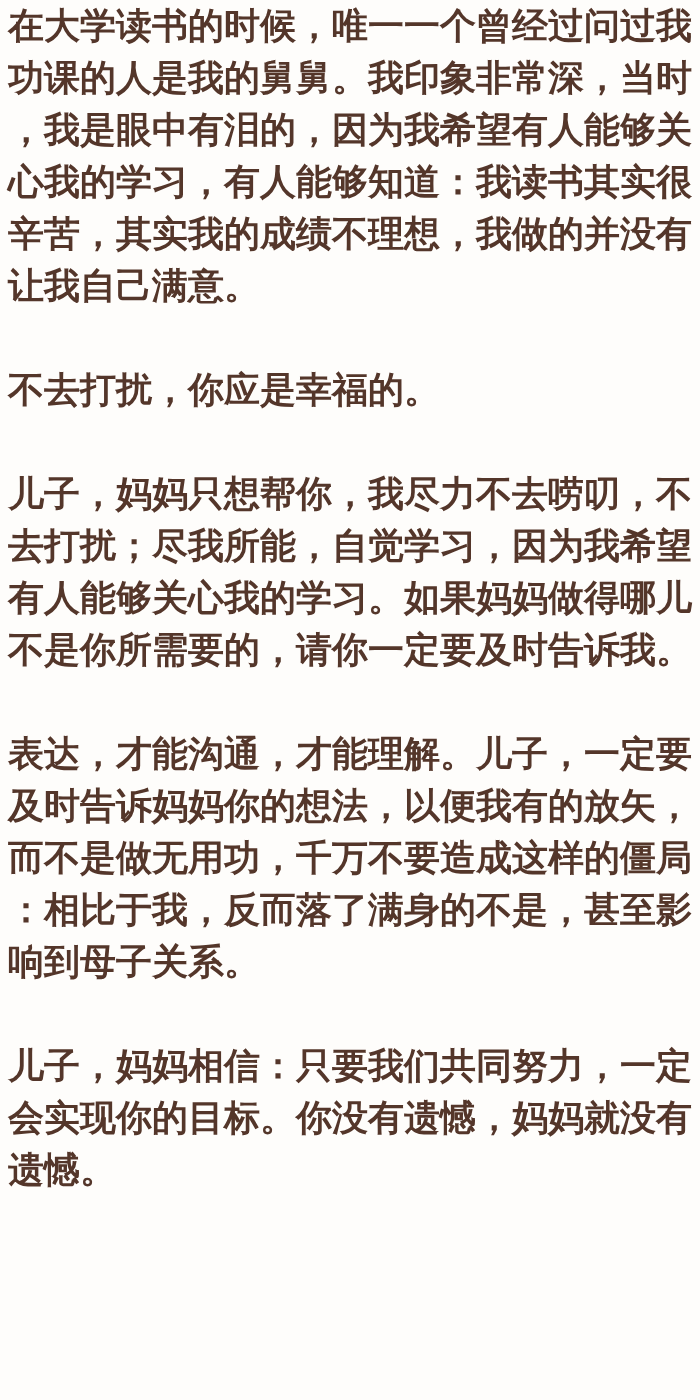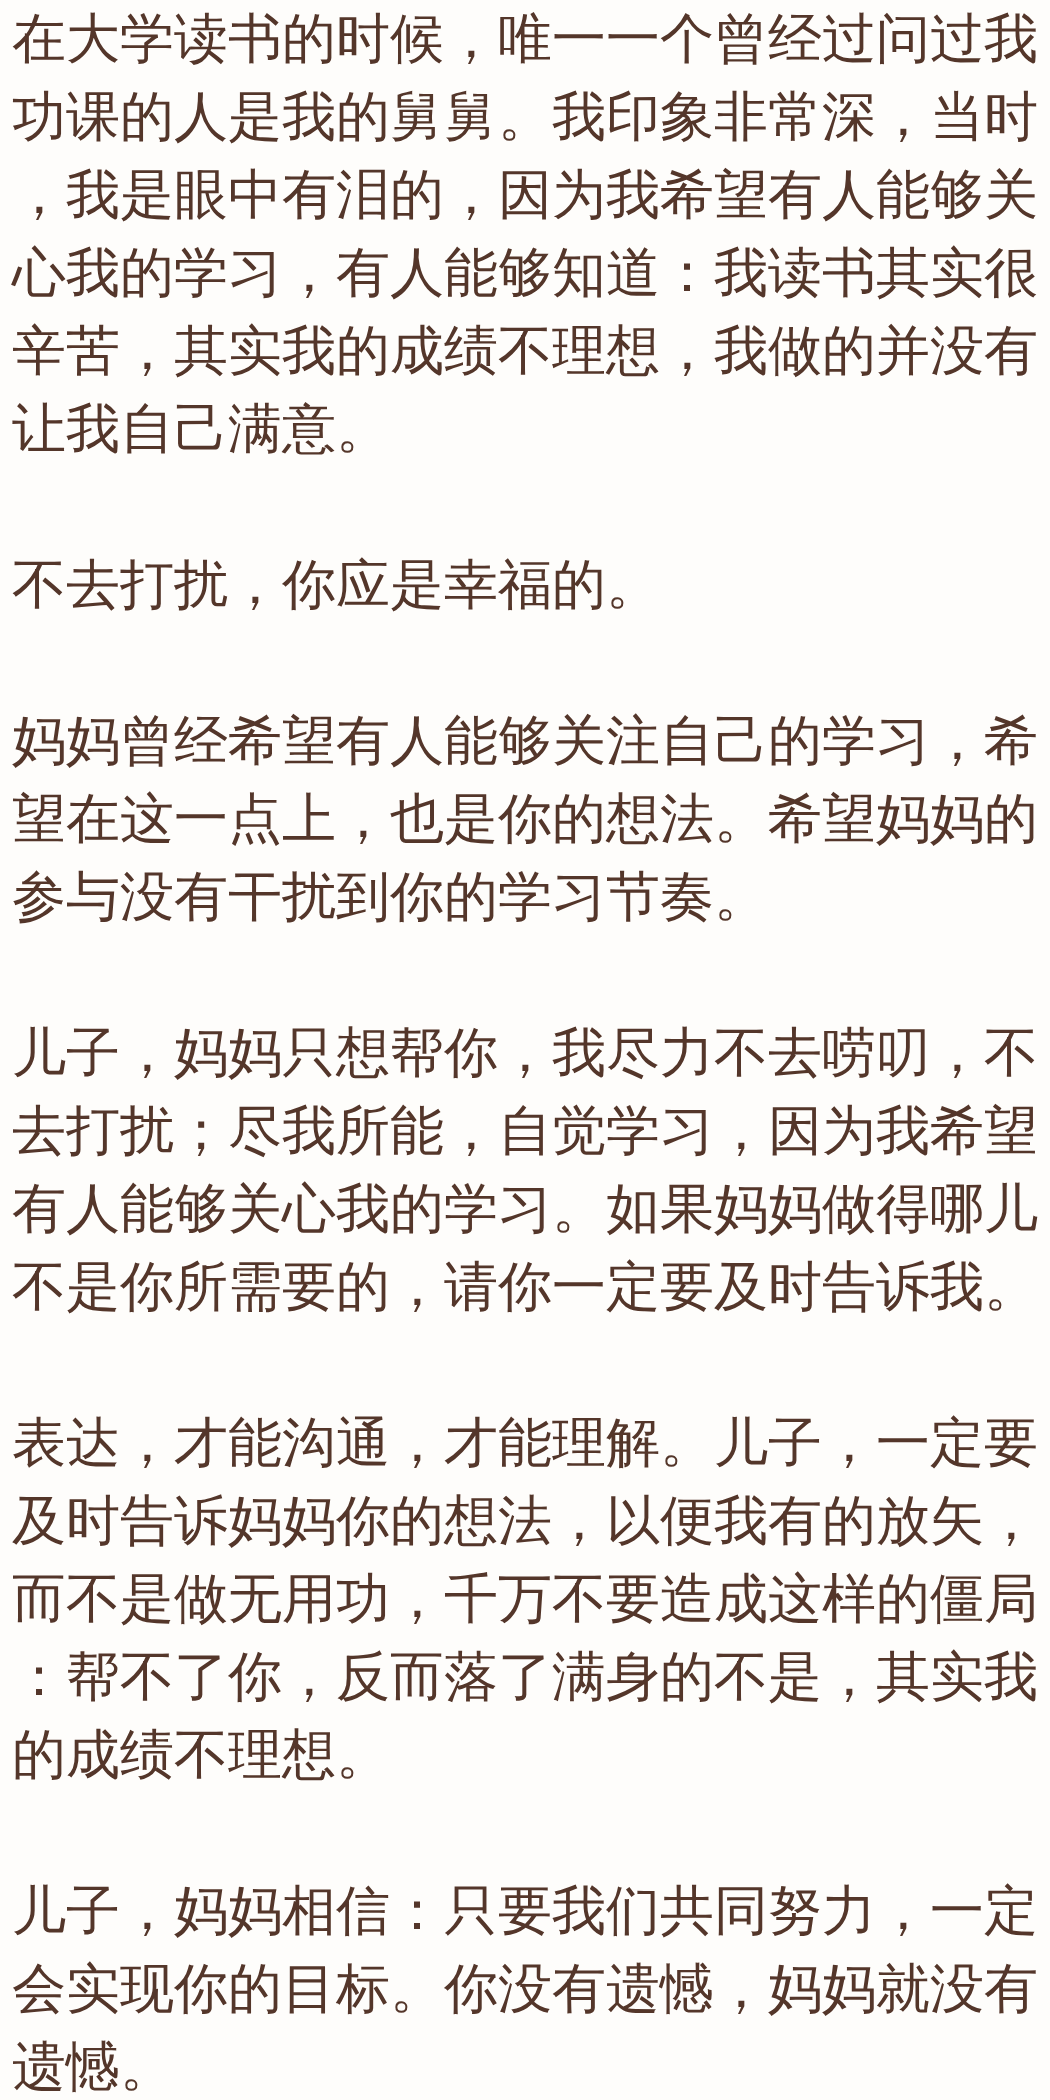--- a/index.html
+++ b/index.html
@@ -20,28 +20,28 @@
     font-size: 36px;
     line-height: 52px;
     color: #54362a;
     text-align: justify;
     text-justify: inter-character;
     word-break: break-all;
     line-break: anywhere;
   }
   .article p {
     margin: 0 0 52px 0;
+    font-weight: bold;
   }
   .article p:last-child {
     margin-bottom: 0;
   }
 </style>
 </head>
 <body style="background: rgb(254, 253, 251);">
 
 <div class="article" style="color: rgb(84, 54, 42);">
   <p>在大学读书的时候，唯一一个曾经过问过我功课的人是我的舅舅。我印象非常深，当时，我是眼中有泪的，因为我希望有人能够关心我的学习，有人能够知道：我读书其实很辛苦，其实我的成绩不理想，我做的并没有让我自己满意。</p>
   <p>不去打扰，你应是幸福的。</p>
-  <p>妈妈曾经希望有人能够关注自己的学习，希望在这一点上，也是你的想法。希望妈妈的参与没有干扰到你的学习节奏。</p>
   <p>儿子，妈妈只想帮你，我尽力不去唠叨，不去打扰；尽我所能，自觉学习，因为我希望有人能够关心我的学习。如果妈妈做得哪儿不是你所需要的，请你一定要及时告诉我。</p>
-  <p>表达，才能沟通，才能理解。儿子，一定要及时告诉妈妈你的想法，以便我有的放矢，而不是做无用功，千万不要造成这样的僵局：帮不了你，反而落了满身的不是，其实我的成绩不理想。</p>
+  <p>表达，才能沟通，才能理解。儿子，一定要及时告诉妈妈你的想法，以便我有的放矢，而不是做无用功，千万不要造成这样的僵局：相比于我，反而落了满身的不是，甚至影响到母子关系。</p>
   <p>儿子，妈妈相信：只要我们共同努力，一定会实现你的目标。你没有遗憾，妈妈就没有遗憾。</p>
 </div>
 
 </body></html>

